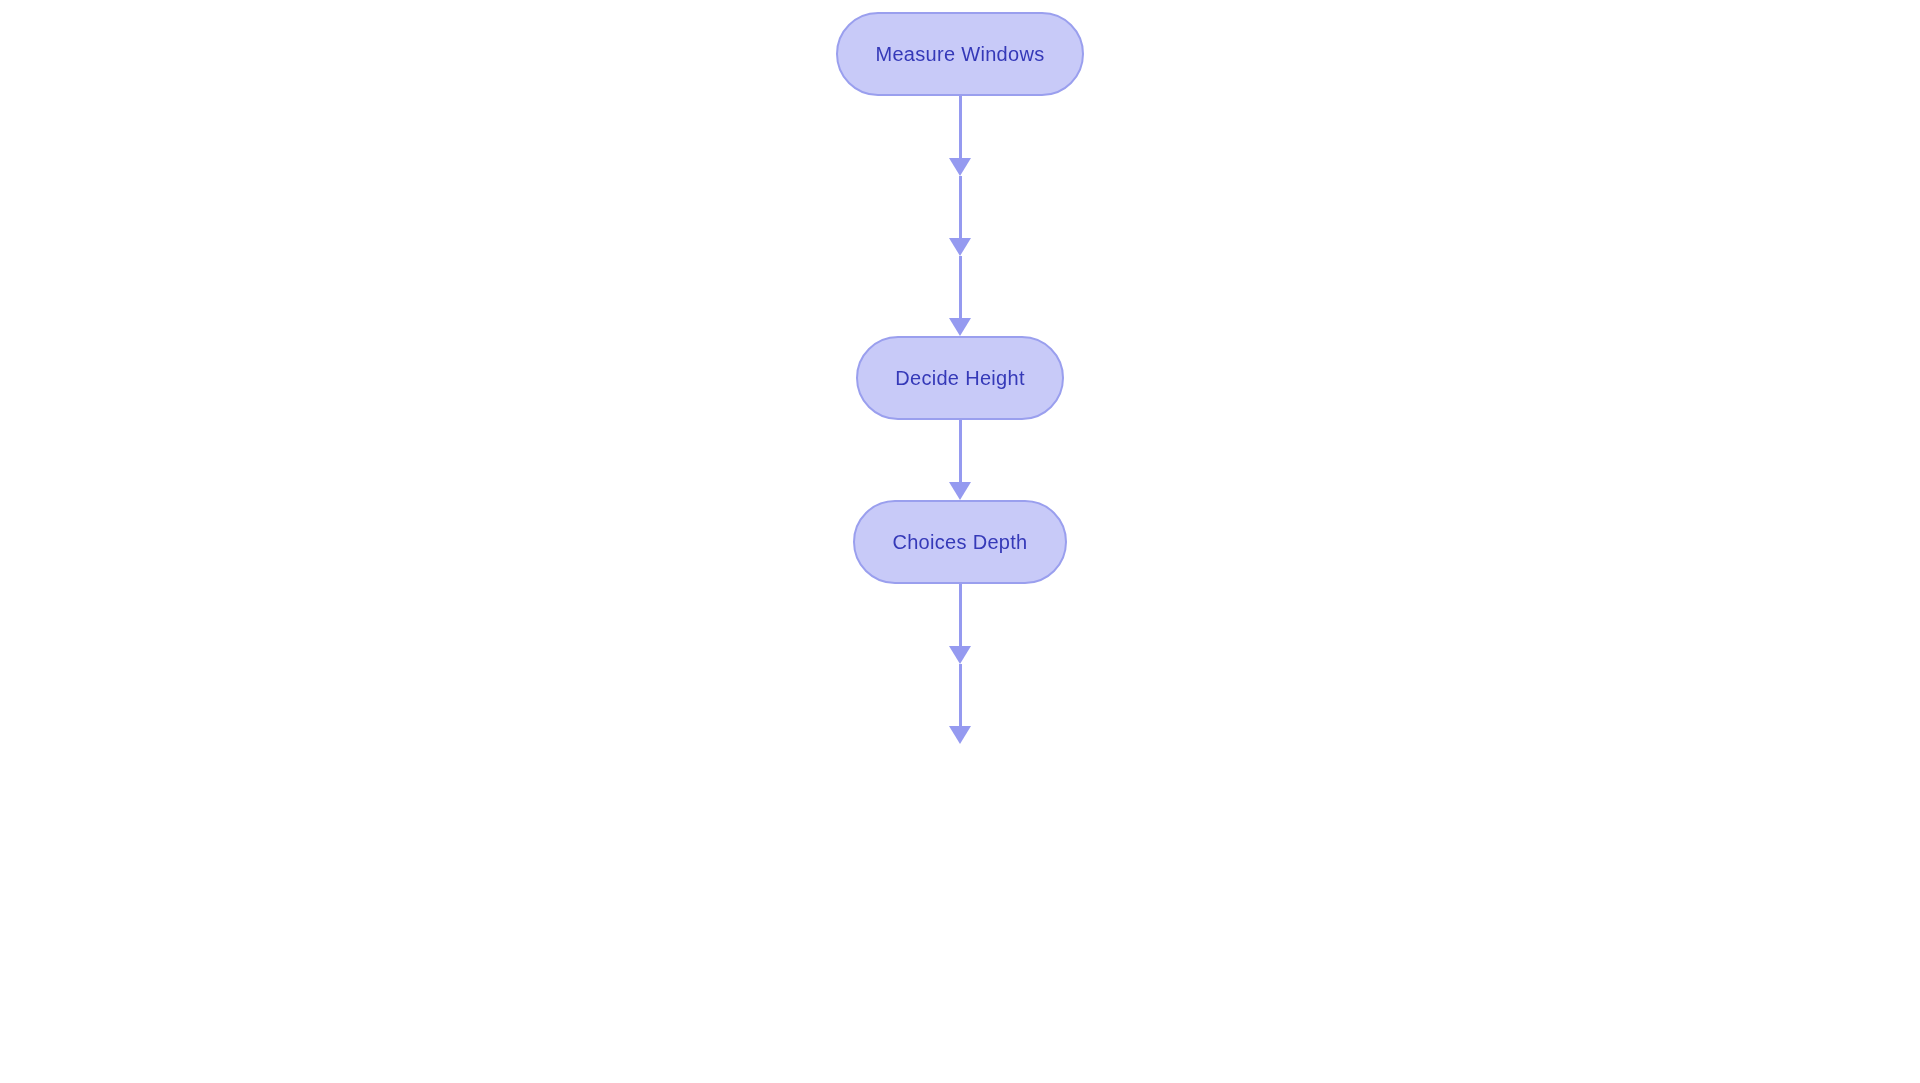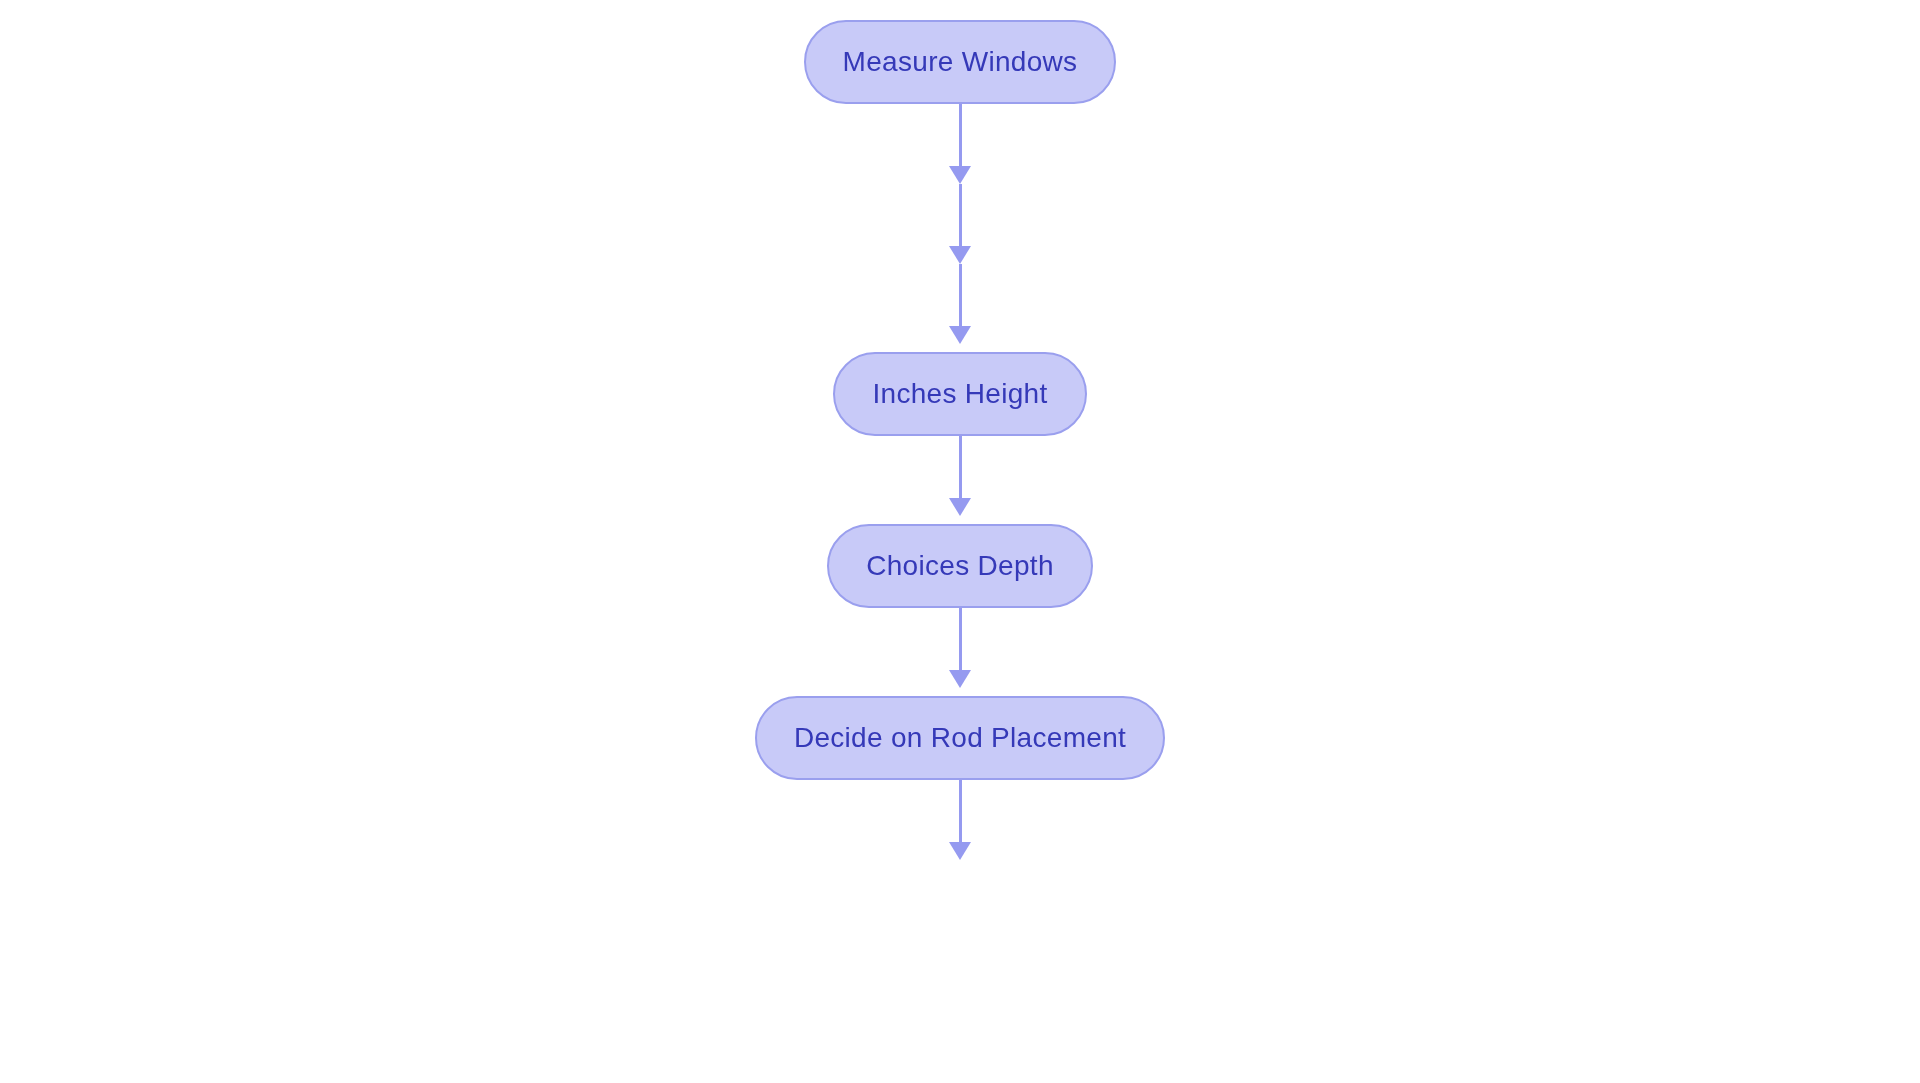--- a/index.html
+++ b/index.html
@@ -31,24 +31,23 @@
     height: 84px;
     min-height: 84px;
     border-radius: 42px;
     background: var(--node-fill);
     border: 2px solid var(--node-border);
     color: var(--node-text);
     display: flex;
     align-items: center;
     justify-content: center;
     padding: 0 37px;
-    font-size: 28px;
+    font-size: 20px;
     letter-spacing: 0.3px;
     white-space: nowrap;
-    margin-top: 8px;
   }
   .flow-connector {
     height: 80px;
     min-height: 80px;
     display: flex;
     flex-direction: column;
     align-items: center;
   }
   .flow-line {
     width: 3px;
@@ -76,33 +75,30 @@
     </div>
     <div class="flow-connector">
       <div class="flow-line"></div>
       <div class="flow-arrowhead"></div>
     </div>
     <div class="flow-connector">
       <div class="flow-line"></div>
       <div class="flow-arrowhead"></div>
     </div>
     <div class="flow-node">
-      <span>Inches Height</span>
+      <span>Decide Height</span>
     </div>
     <div class="flow-connector">
       <div class="flow-line"></div>
       <div class="flow-arrowhead"></div>
     </div>
     <div class="flow-node">
       <span>Choices Depth</span>
     </div>
     <div class="flow-connector">
       <div class="flow-line"></div>
       <div class="flow-arrowhead"></div>
     </div>
-    <div class="flow-node">
-      <span>Decide on Rod Placement</span>
-    </div>
     <div class="flow-connector">
       <div class="flow-line"></div>
       <div class="flow-arrowhead"></div>
     </div>
   </div>
 
 </body></html>

